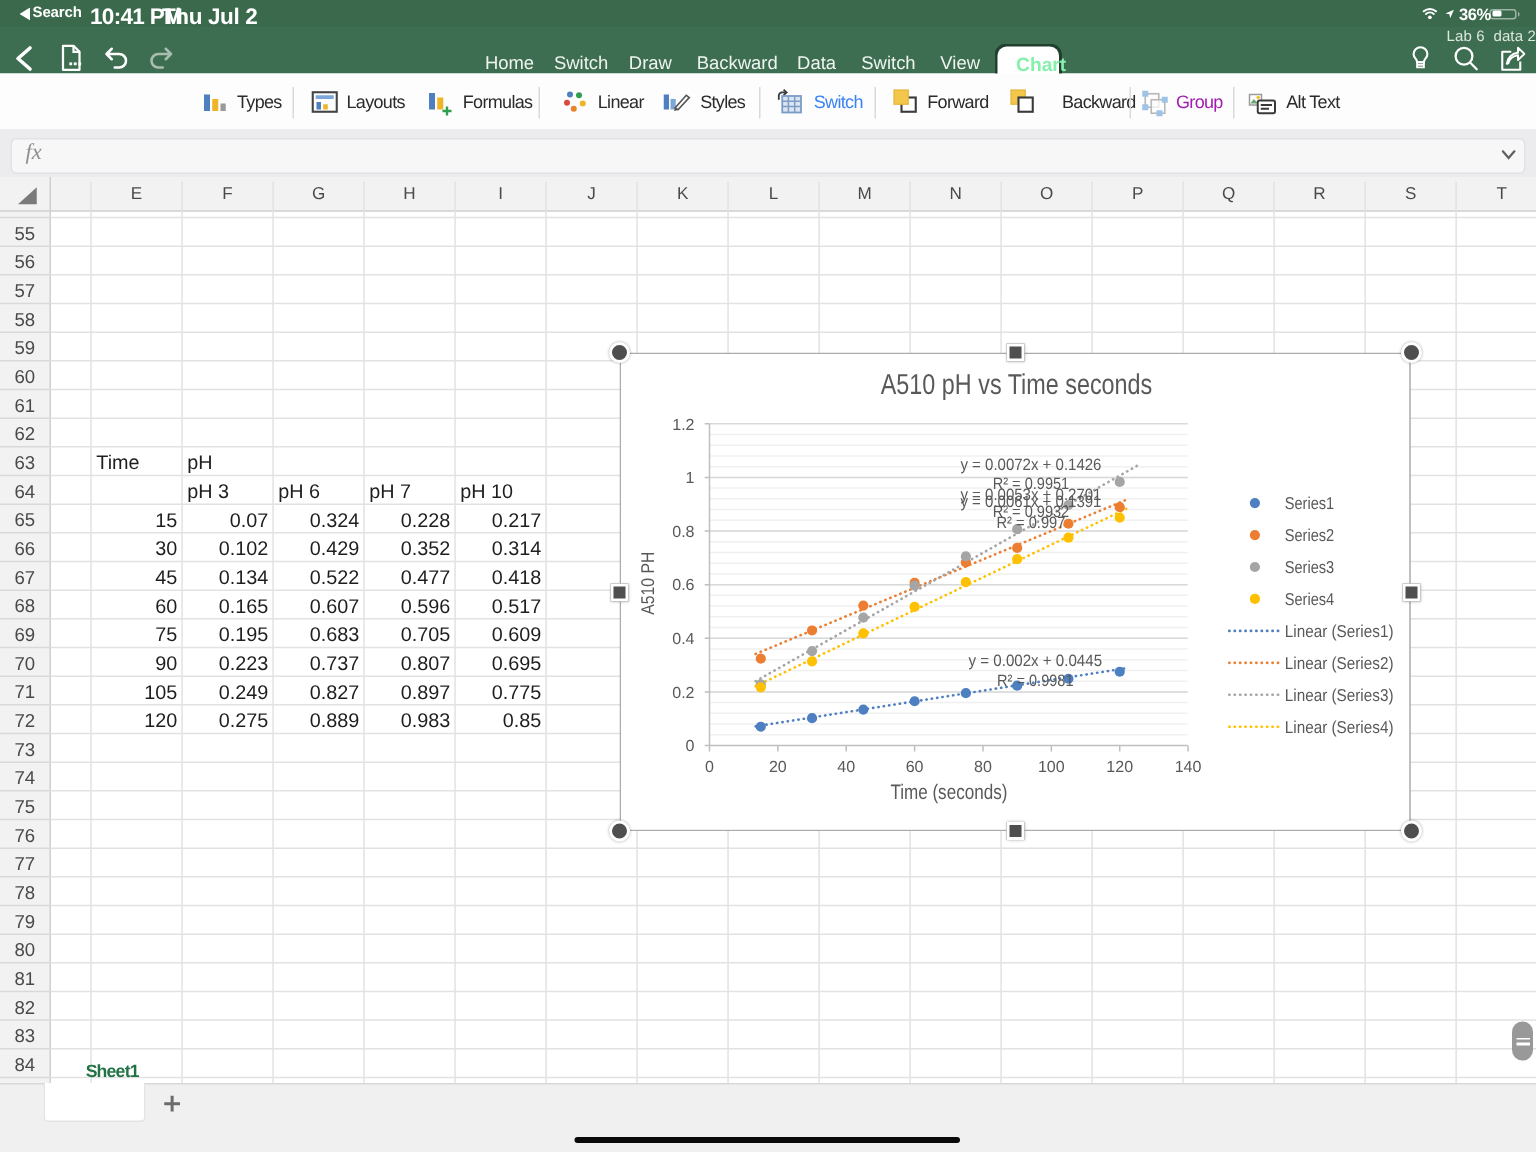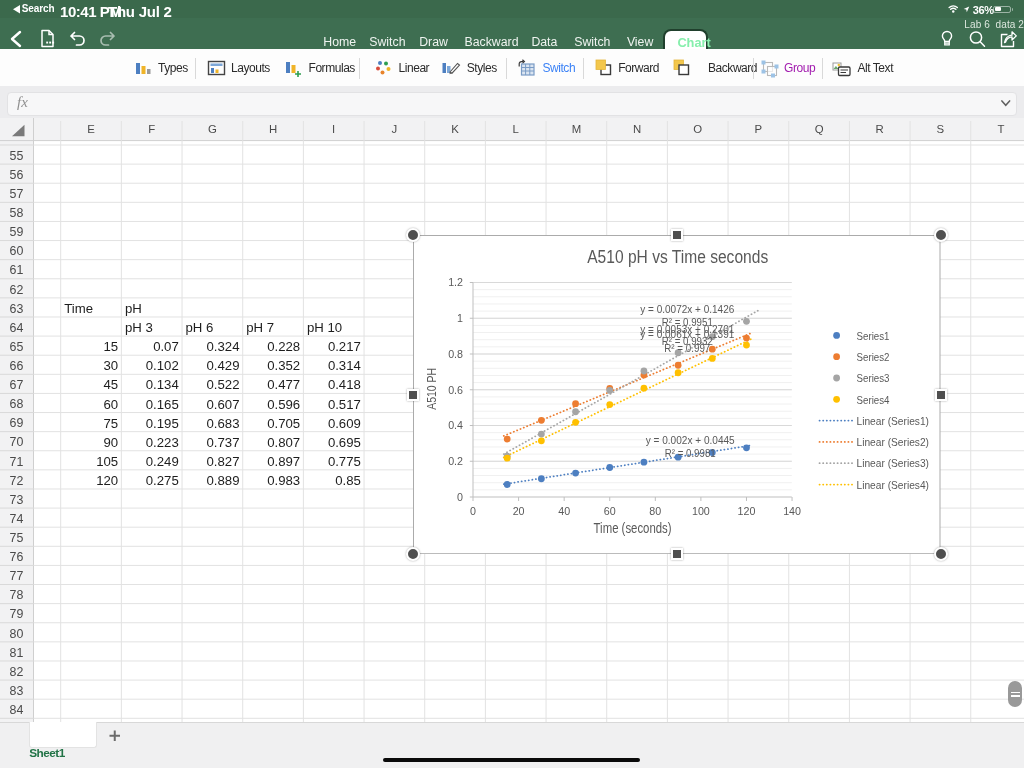--- a/index.html
+++ b/index.html
@@ -532,21 +532,21 @@
 
 <div id="fbar"></div>
 <div id="ffield"></div>
 <div class="abs" style="left:17px;top:94px;font-size:15px;font-style:italic;color:#8f8f8f;font-family:'Liberation Serif',serif">fx</div>
 <svg class="abs" style="left:1001.2px;top:100px" width="9.5" height="6.5" viewBox="0 0 9.5 6.5">
  <path d="M0.9 0.9 L4.75 5.3 L8.6 0.9" stroke="#606060" stroke-width="1.5" fill="none" stroke-linecap="round"></path>
   </svg>
 
 <div id="sheetbar"></div>
 <div class="abs" style="left:29.3px;top:722.3px;width:67.4px;height:26.2px;background:#fff;border:1px solid #e3e3e3;border-top:none;border-radius:0 0 3px 3px"></div>
-<div class="abs" style="left:29.3px;top:746px;width:91px;text-align:left;font-size:11.8px;font-weight:700;color:#217346;letter-spacing:-0.55px">Sheet1</div>
+<div class="abs" style="left:29.3px;top:707px;width:91px;text-align:center;font-size:11.8px;font-weight:700;color:#217346;letter-spacing:-0.55px">Sheet1</div>
 <svg class="abs" style="left:108.5px;top:730.2px" width="11.5" height="11.5" viewBox="0 0 11.5 11.5">
     <path d="M5.75 0.5 V11 M0.5 5.75 H11" stroke="#6b6b6b" stroke-width="2"></path>
   </svg>
 
 <div class="abs" style="left:383px;top:757.5px;width:257px;height:4.5px;background:#0a0a0a;border-radius:2.5px"></div>
 
 <div class="abs" style="left:1007.7px;top:681px;width:14.2px;height:26.3px;background:#999999;border-radius:7.1px">
  <div style="position:absolute;left:2.9px;top:10.6px;width:9.2px;height:1.8px;background:#fff"></div>
  <div style="position:absolute;left:2.9px;top:13.9px;width:9.2px;height:1.8px;background:#fff"></div>
 </div>

